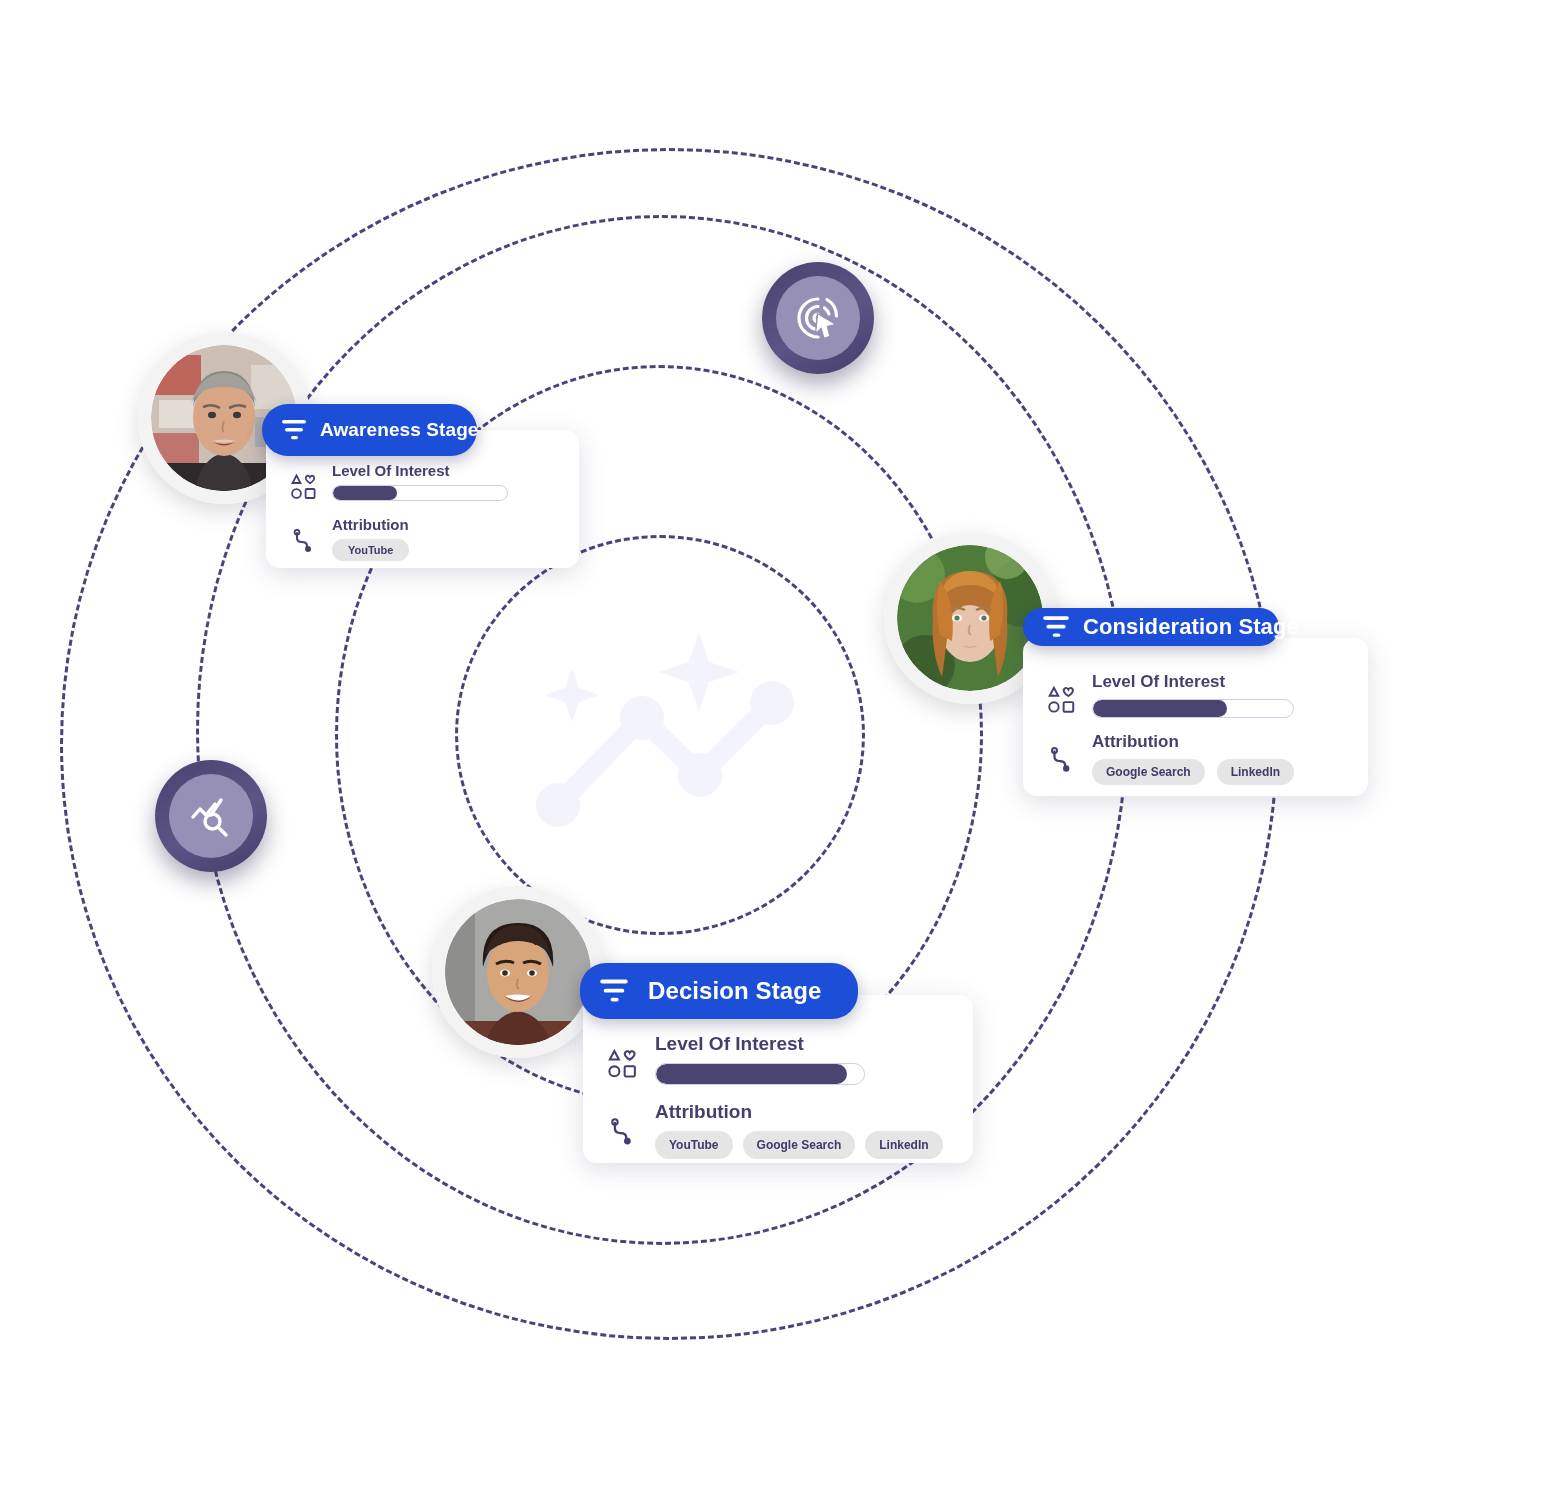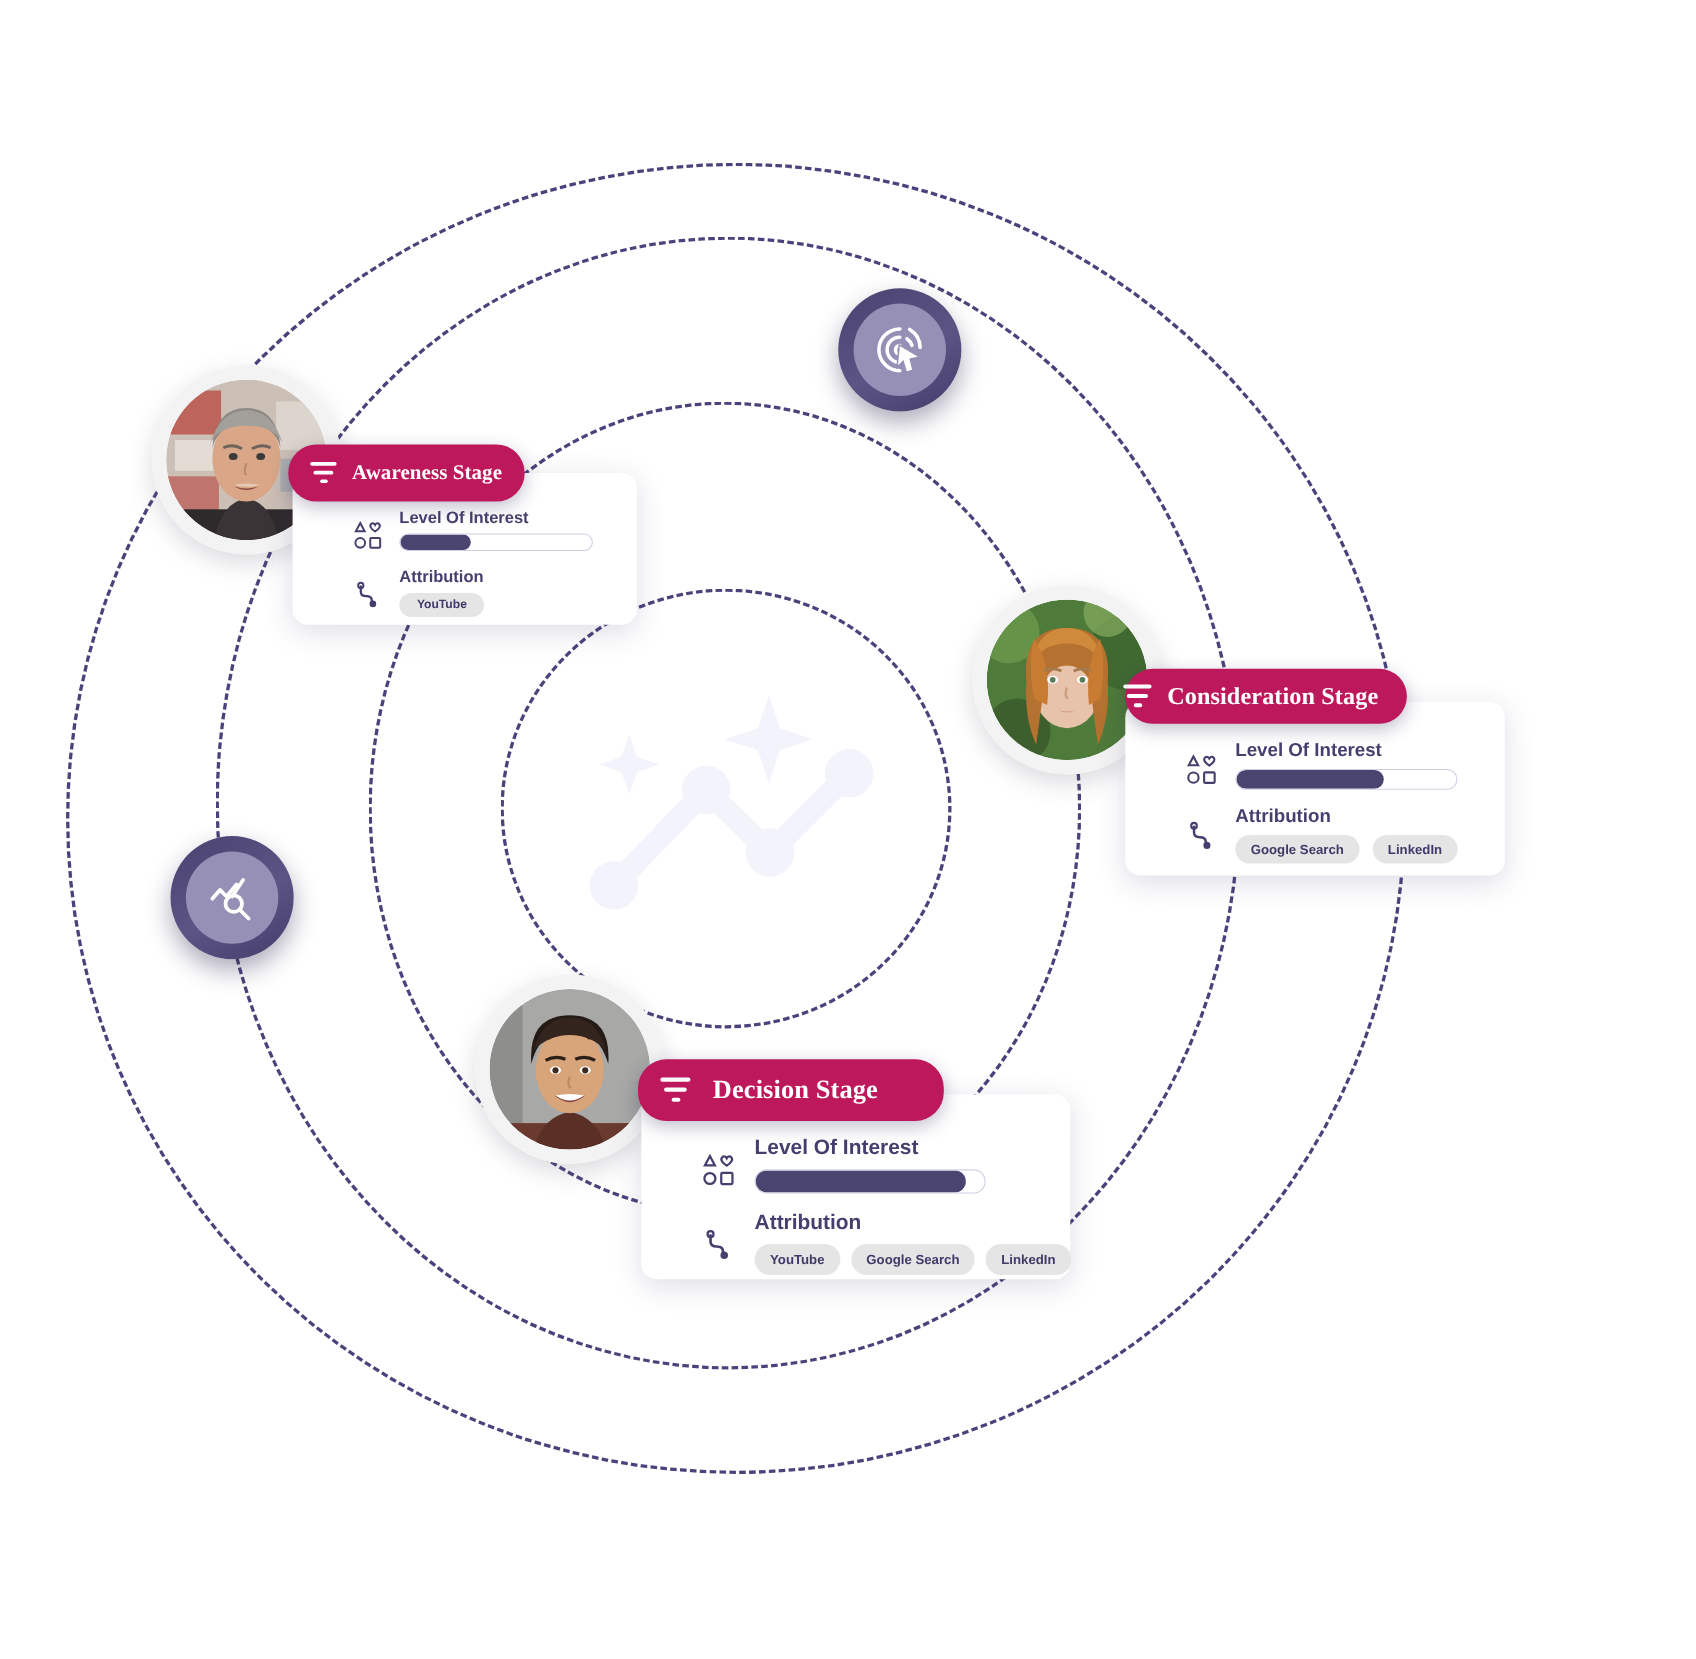--- a/index.html
+++ b/index.html
@@ -84,36 +84,35 @@
     position: absolute;
     background: #ffffff;
     border-radius: 14px;
     box-shadow: 0 6px 26px rgba(60,55,100,.17);
   }
   .card-head {
     position: absolute;
     top: -26px;
     height: 52px;
     border-radius: 26px;
-    background: #be185d;
+    background: #1d4ed8;
     display: flex; align-items: center;
     padding: 0 26px 0 18px;
     box-shadow: 0 5px 16px rgba(50,44,90,.3);
     white-space: nowrap;
-    font-family: Liberation Serif, serif;
   }
   .card-head .title {
     color: #ffffff;
     font-weight: bold;
     letter-spacing: .1px;
     margin-left: 12px;
   }
   .funnel-icon { flex: 0 0 auto; }
 
-  .card-body { padding: 0 22px 18px 22px; margin-left: 31px; }
+  .card-body { padding: 0 22px 18px 22px; }
   .row { display: flex; align-items: flex-start; }
   .row-icon {
     flex: 0 0 auto;
     display: flex; align-items: center; justify-content: center;
   }
   .row-content { flex: 1 1 auto; }
   .row-label {
     color: #453f6e;
     font-weight: bold;
   }
@@ -145,21 +144,21 @@
   .card-awareness .card-head .title { font-size: 19px; }
   .card-awareness .card-body { padding-top: 32px; }
   .card-awareness .row-icon { width: 34px; height: 34px; margin-right: 10px; margin-top: 8px; }
   .card-awareness .row-label { font-size: 15px; margin-bottom: 6px; }
   .card-awareness .bar-track { height: 16px; width: 176px; }
   .card-awareness .row-attr { margin-top: 12px; }
   .card-awareness .pill { font-size: 11px; padding: 5px 16px; }
 
   
   .card-consideration { left: 1023px; top: 638px; width: 345px; height: 158px; }
-  .card-consideration .card-head { left: 0px; top: -30px; height: 50px; width: 256px; justify-content: flex-end; }
+  .card-consideration .card-head { left: 0px; top: -30px; height: 38px; width: 256px; }
   .card-consideration .card-head .title { font-size: 22px; }
   .card-consideration .card-body { padding-top: 34px; }
   .card-consideration .row-icon { width: 36px; height: 36px; margin-right: 11px; margin-top: 10px; }
   .card-consideration .row-label { font-size: 17px; margin-bottom: 7px; }
   .card-consideration .bar-track { height: 19px; width: 202px; }
   .card-consideration .row-attr { margin-top: 14px; }
   .card-consideration .pill { font-size: 12px; padding: 6px 14px; margin-right: 12px; }
 
   
   .card-decision { left: 583px; top: 995px; width: 390px; height: 168px; }

